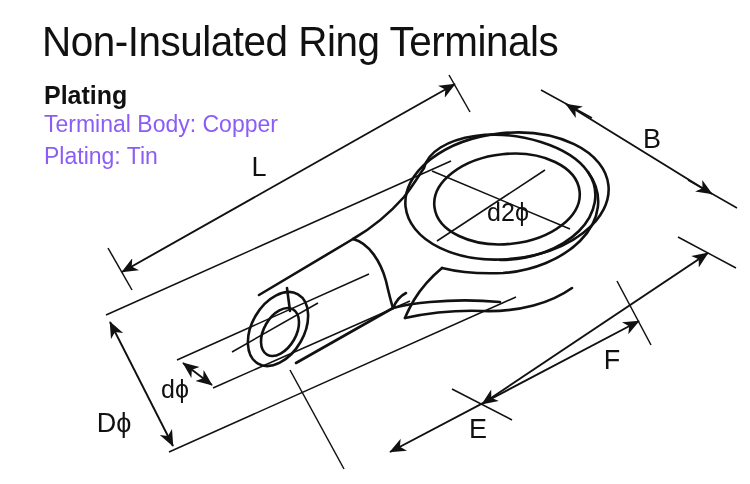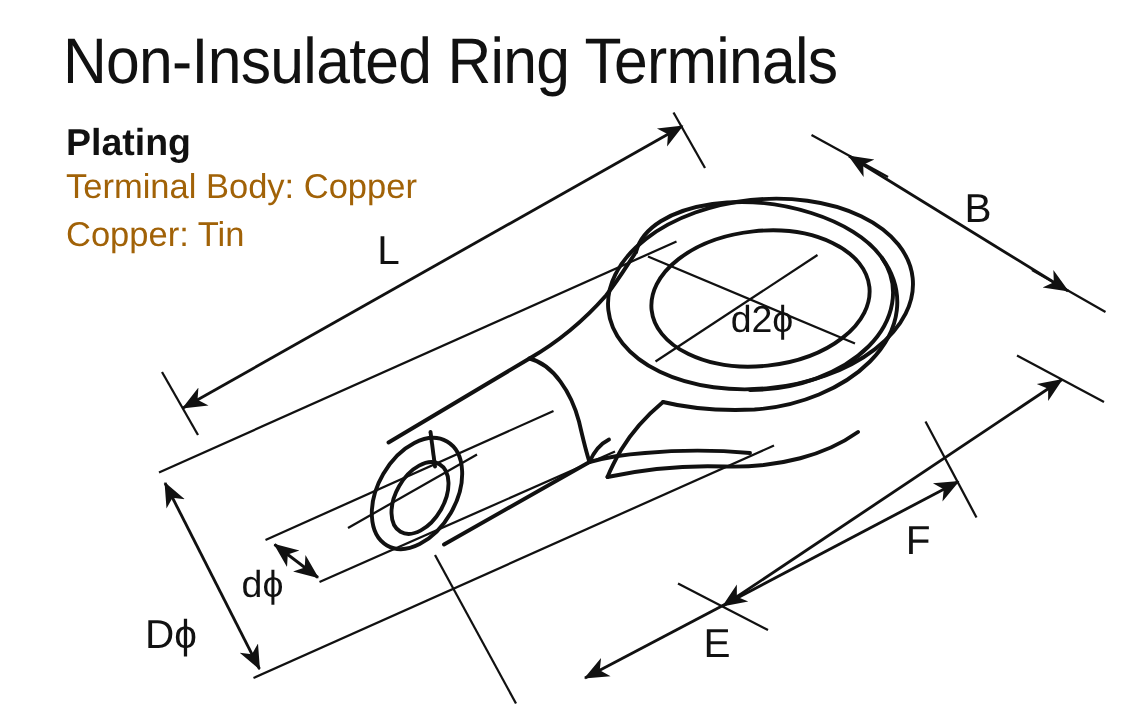--- a/index.html
+++ b/index.html
@@ -44,21 +44,21 @@
     white-space: nowrap;
     color: #111;
   }
   .material-line {
     position: absolute;
     left: 44px;
     font-size: 23px;
     line-height: 28px;
     font-weight: 400;
     white-space: nowrap;
-    color: #a16207;
+    color: #8b5cf6;
   }
   .material-line.l1 { top: 110px; }
   .material-line.l2 { top: 142px; }
 
   svg#drawing {
     position: absolute;
     left: 0;
     top: 0;
     width: 750px;
     height: 484px;
@@ -105,21 +105,21 @@
 <body>
 
 <div id="stage">
 
   <div class="title-text">Non-Insulated Ring Terminals</div>
 
   <div class="material-head">Plating</div>
 
   <div class="material-line l1">Terminal Body: Copper</div>
 
-  <div class="material-line l2">Copper: Tin</div>
+  <div class="material-line l2">Plating: Tin</div>
 
   <svg id="drawing" viewBox="0 0 750 484">
 
     <defs>
       <marker id="ah" viewBox="0 0 12 12" refX="11" refY="6" markerWidth="9" markerHeight="9" orient="auto-start-reverse">
         <path d="M 0 1.2 L 11.5 6 L 0 10.8 L 3.2 6 Z" class="arrowhead"></path>
       </marker>
     </defs>
 
     <g>

